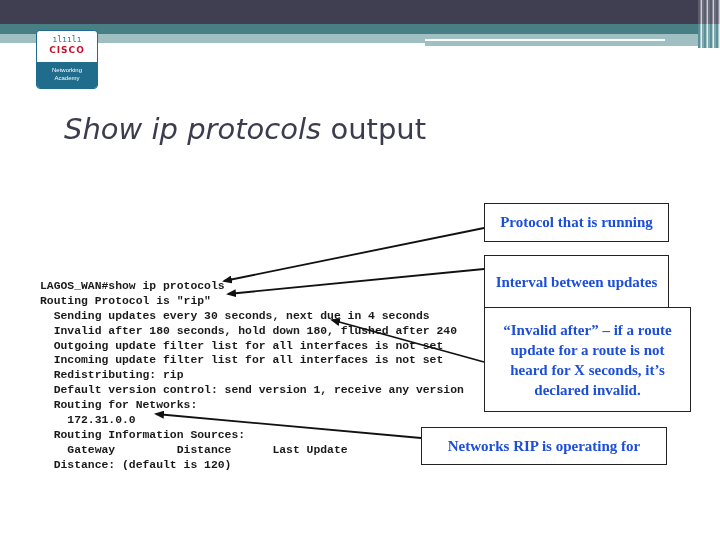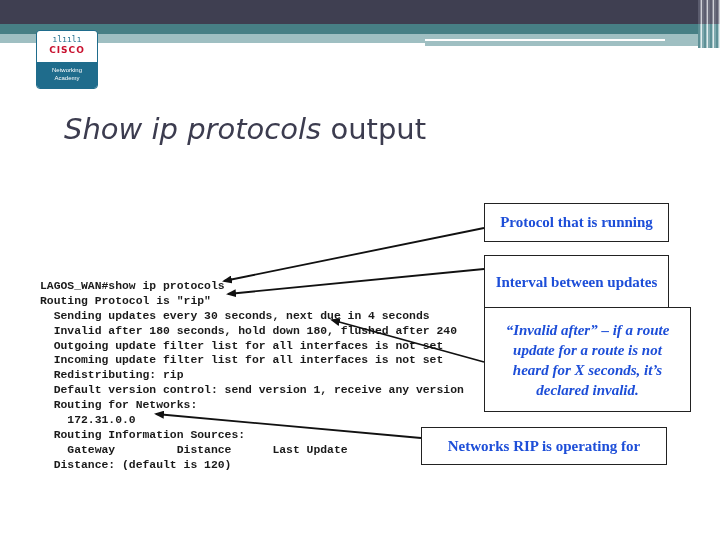--- a/index.html
+++ b/index.html
@@ -17,21 +17,21 @@
     .logo-top { height:31px; background:#fff; text-align:center; }
     .logo-bars { font-size:8px; color:#1f6c8c; letter-spacing:0px; line-height:11px; padding-top:3px; font-family:"DejaVu Sans Mono", monospace; }
     .logo-cisco { font-size:9px; font-weight:bold; color:#c8102e; line-height:10px; letter-spacing:1px; font-family:"DejaVu Sans", sans-serif; }
     .logo-bottom { height:26px; background:#1f6c8c; color:#fff; font-size:6px; text-align:center; line-height:8px; padding-top:4px; box-sizing:border-box; font-family:"Liberation Sans", sans-serif; }
     .title { position:absolute; left:44px; top:112px; font-size:29px; color:#3c3c4f; font-family:"DejaVu Sans", sans-serif; white-space:nowrap;margin-left:20px; }
     .title em { font-style:italic; }
     .cli { position:absolute; left:40px; top:264px; font-family:"Liberation Mono", monospace; font-size:11.4px; line-height:14.9px; color:#1a1a1a; white-space:pre;font-weight:bold; }
     .callout { position:absolute; border:1.5px solid #222; background:#fff; font-family:"Liberation Serif", serif; font-weight:bold; color:#1d4ed8; text-align:center; box-sizing:border-box; display:flex; align-items:center; justify-content:center; }
     .c1 { left:484px; top:203px; width:185px; height:39px; font-size:15px; }
     .c2 { left:484px; top:255px; width:185px; height:54px; font-size:15px; }
-    .c3 { left:484px; top:307px; width:207px; height:105px; font-size:15px; line-height:20px; padding:22px 10px;font-style:italic; }
+    .c3 { left:484px; top:307px; width:207px; height:105px; font-size:15px; line-height:20px; padding:22px 10px; }
     .c4 { left:421px; top:427px; width:246px; height:38px; font-size:15px; }
     svg.arrows { position:absolute; left:0; top:0; width:720px; height:540px; pointer-events:none; }
   </style>
 </head>
 <body>
 
 <div class="topbar"></div>
 <div class="teal1"></div>
 <div class="teal2"></div>
 <div class="teal3"></div>

